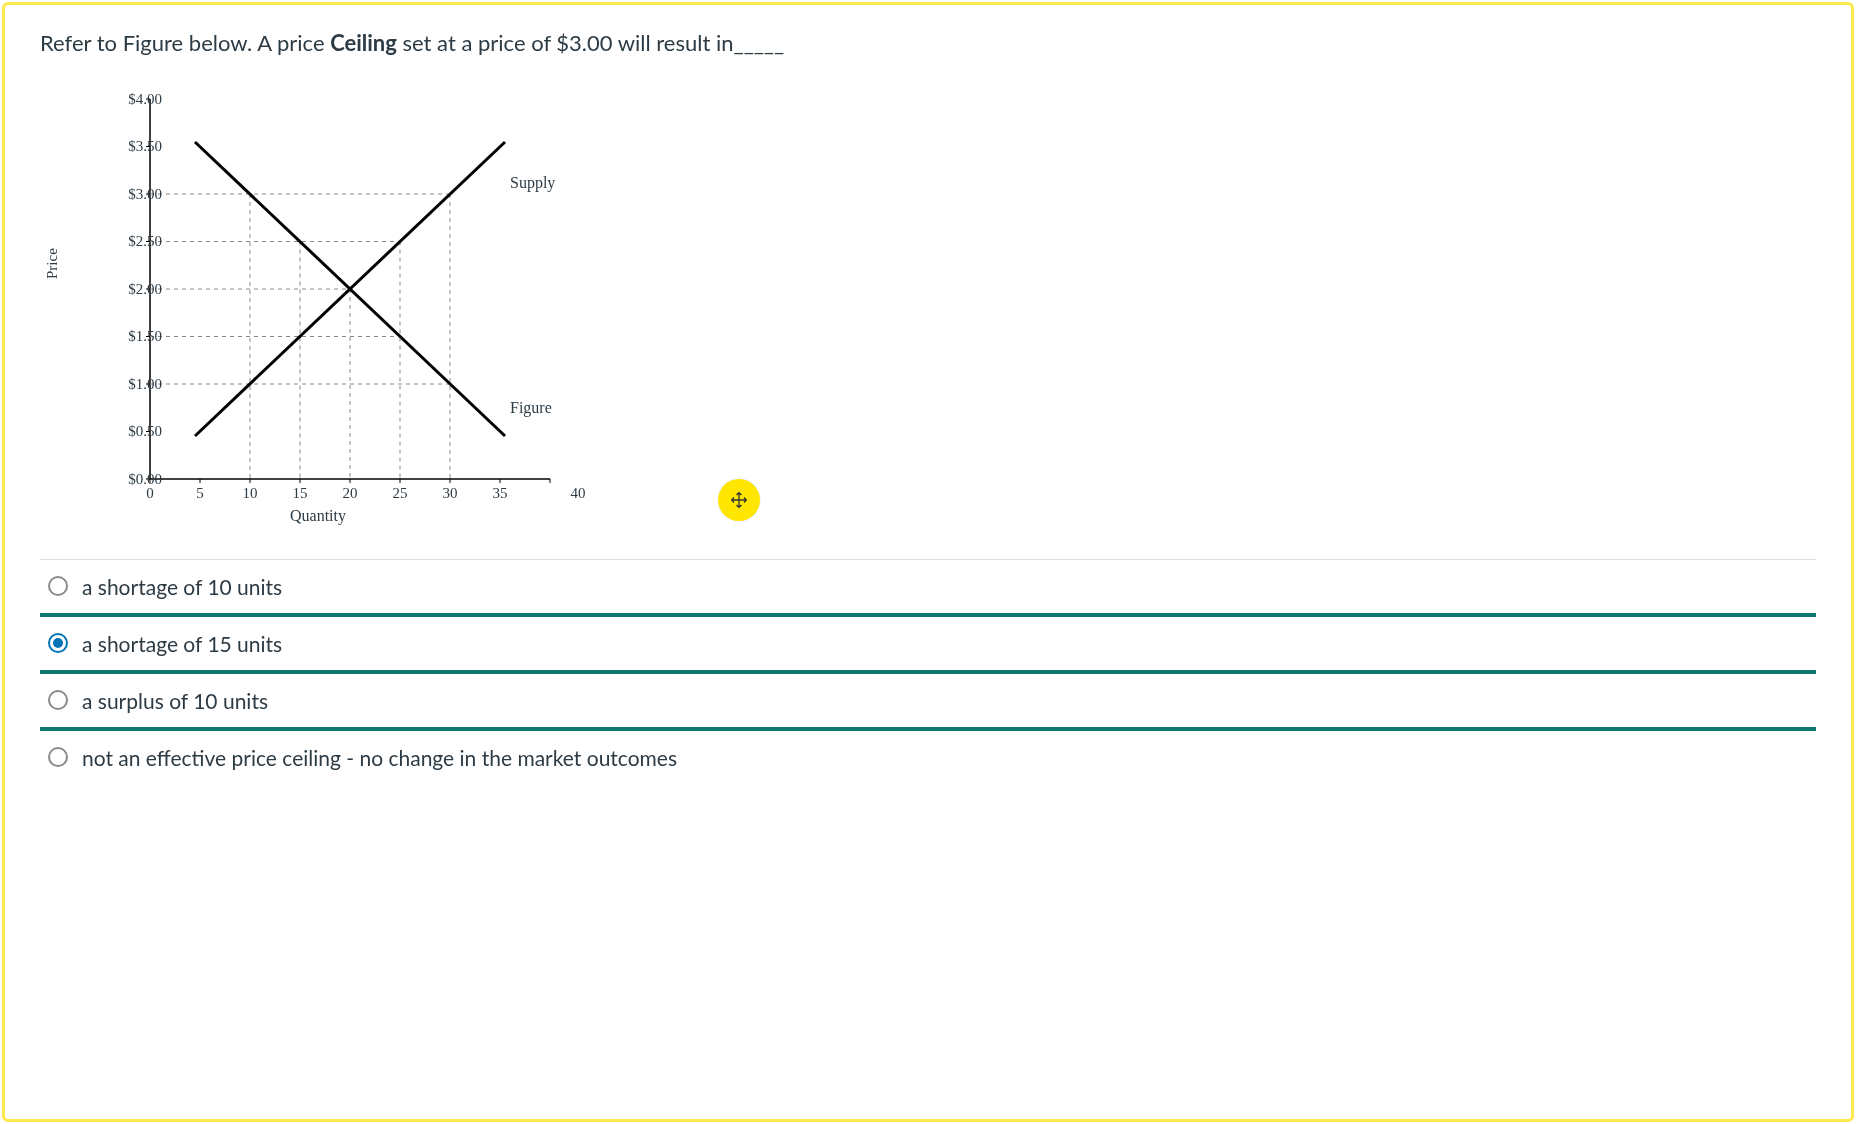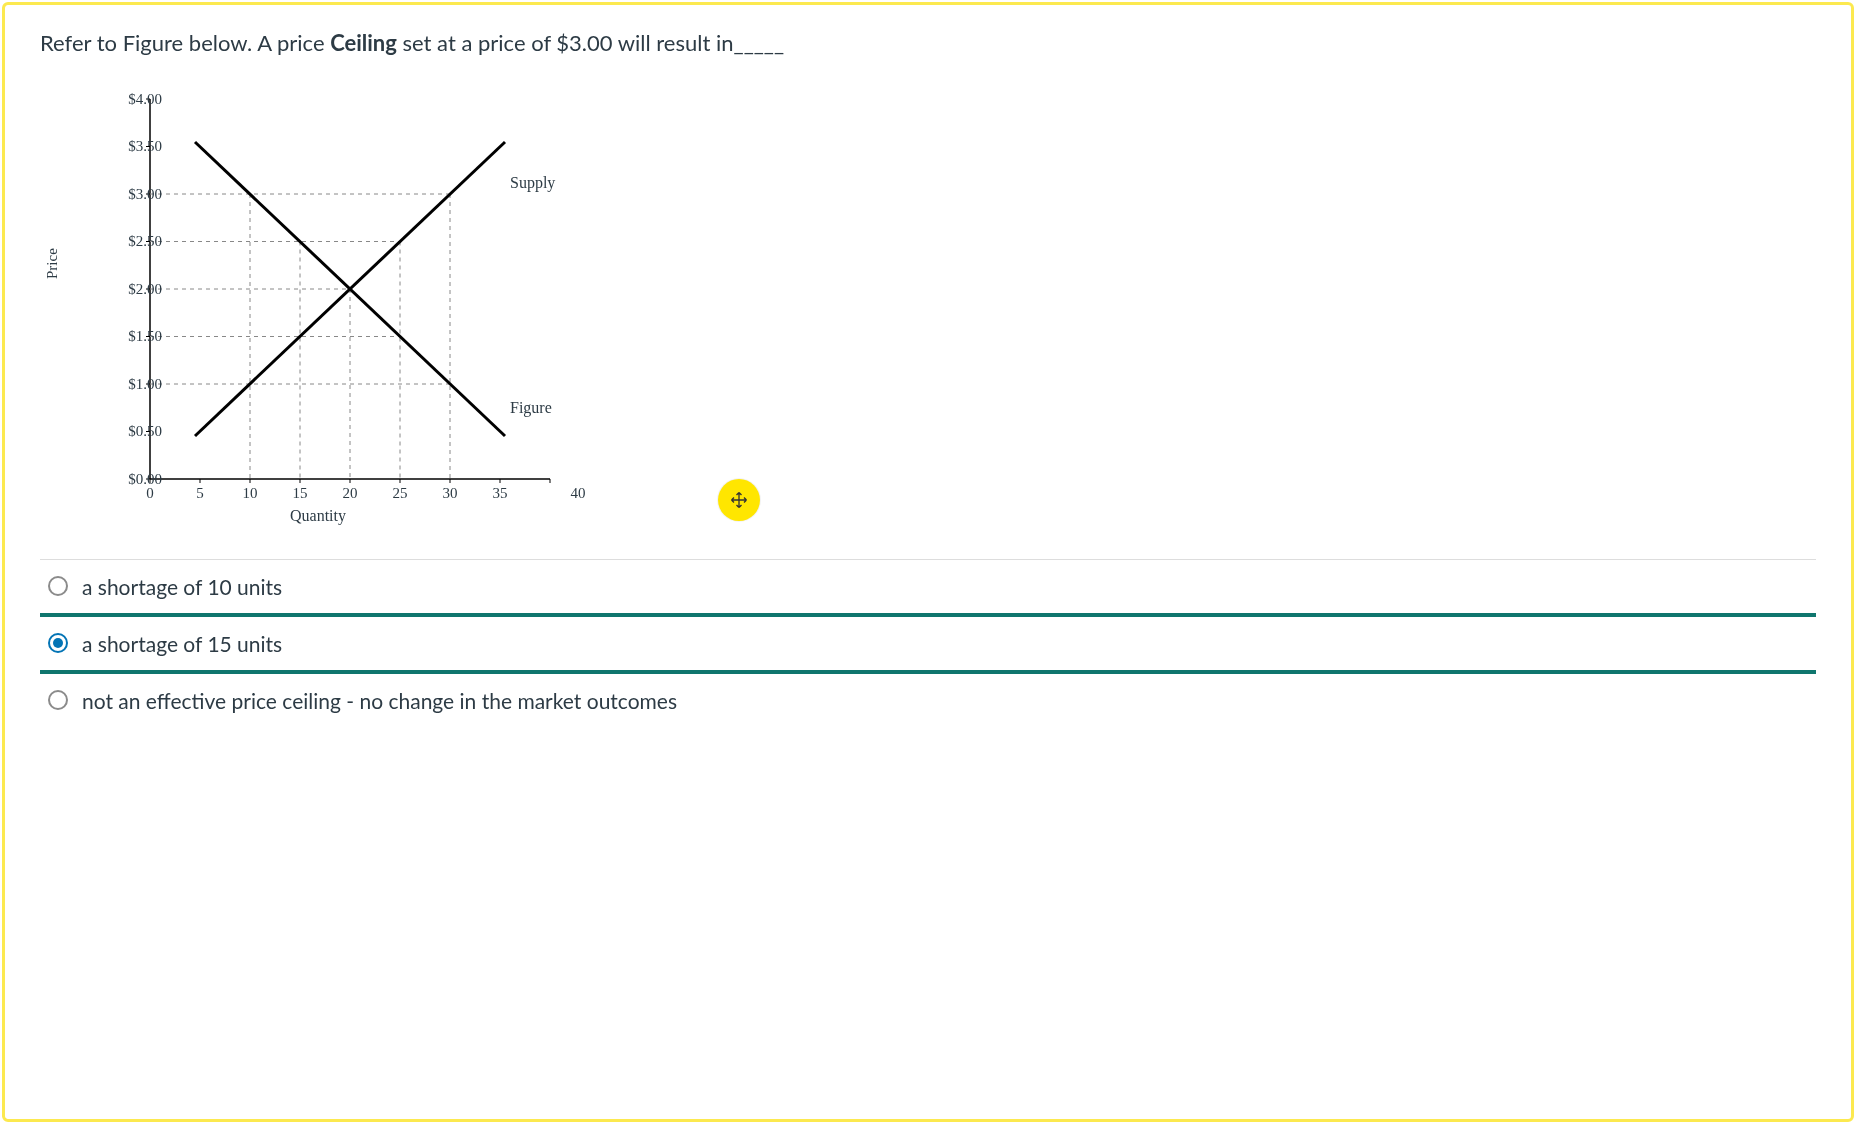--- a/index.html
+++ b/index.html
@@ -225,17 +225,21 @@
     <div class="option-row">
       <span class="radio"></span>
       <span>a shortage of 10 units</span>
     </div>
     <div class="option-row">
       <span class="radio selected"></span>
       <span>a shortage of 15 units</span>
     </div>
     <div class="option-row">
       <span class="radio"></span>
+      <span>a surplus of 10 units</span>
+    </div>
+    <div class="option-row">
+      <span class="radio"></span>
       <span>not an effective price ceiling - no change in the market outcomes</span>
     </div>
   </div>
 
 </div>
 
 </body></html>

